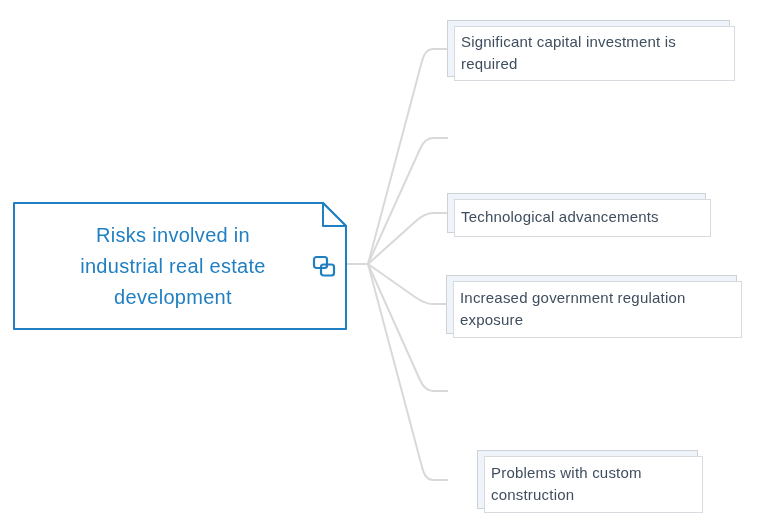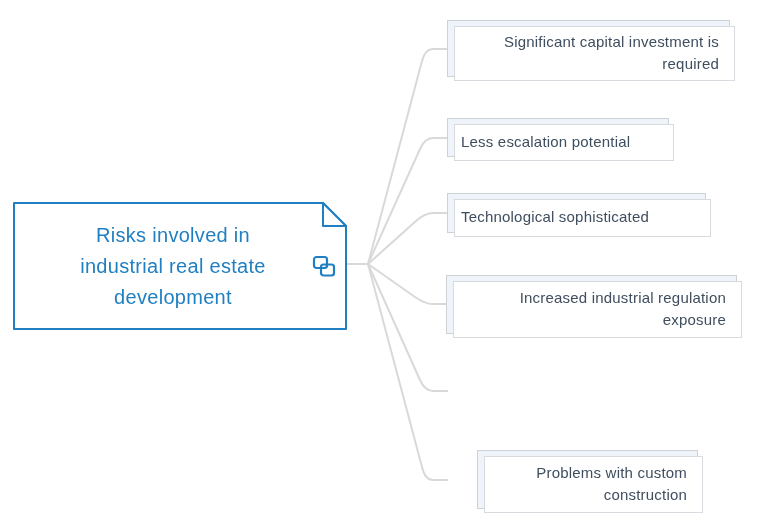--- a/index.html
+++ b/index.html
@@ -75,21 +75,20 @@
     background: #eef4f9;
     border: 1px solid #cdd2d7;
     display: flex;
     align-items: center;
     padding: 10px 10px 2px 13px;
     color: #3f4e5e;
     font-size: 15px;
     line-height: 22px;
     letter-spacing: 0.2px;
     cursor: pointer;
-    text-align: right;
   }
   .leaf::before {
     content: "";
     position: absolute;
     left: 6px;
     top: 5px;
     width: 100%;
     height: 100%;
     box-sizing: border-box;
     background: #ffffff;
@@ -126,26 +125,23 @@
     <div class="root-label">Risks involved in industrial real estate development</div>
     <svg class="dup-icon" width="24" height="24" viewBox="0 0 24 24">
       <rect x="2" y="3" width="13" height="11" rx="2.5" fill="none" stroke="#1f7fc2" stroke-width="2.2"></rect>
       <rect x="9" y="10.5" width="13" height="11" rx="2.5" fill="none" stroke="#1f7fc2" stroke-width="2.2"></rect>
     </svg>
   </div>
 
   <div class="leaf leaf1">
     <span>Significant capital investment is required</span>
   </div>
-  <div class="leaf leaf2">
-    <span>Less escalation potential</span>
-  </div>
   <div class="leaf leaf3">
-    <span>Technological sophisticated</span>
+    <span>Technological advancements</span>
   </div>
   <div class="leaf leaf4">
-    <span>Increased industrial regulation exposure</span>
+    <span>Increased government regulation exposure</span>
   </div>
   <div class="leaf leaf6">
     <span>Problems with custom construction</span>
   </div>
 
 </div>
 
 </body></html>

